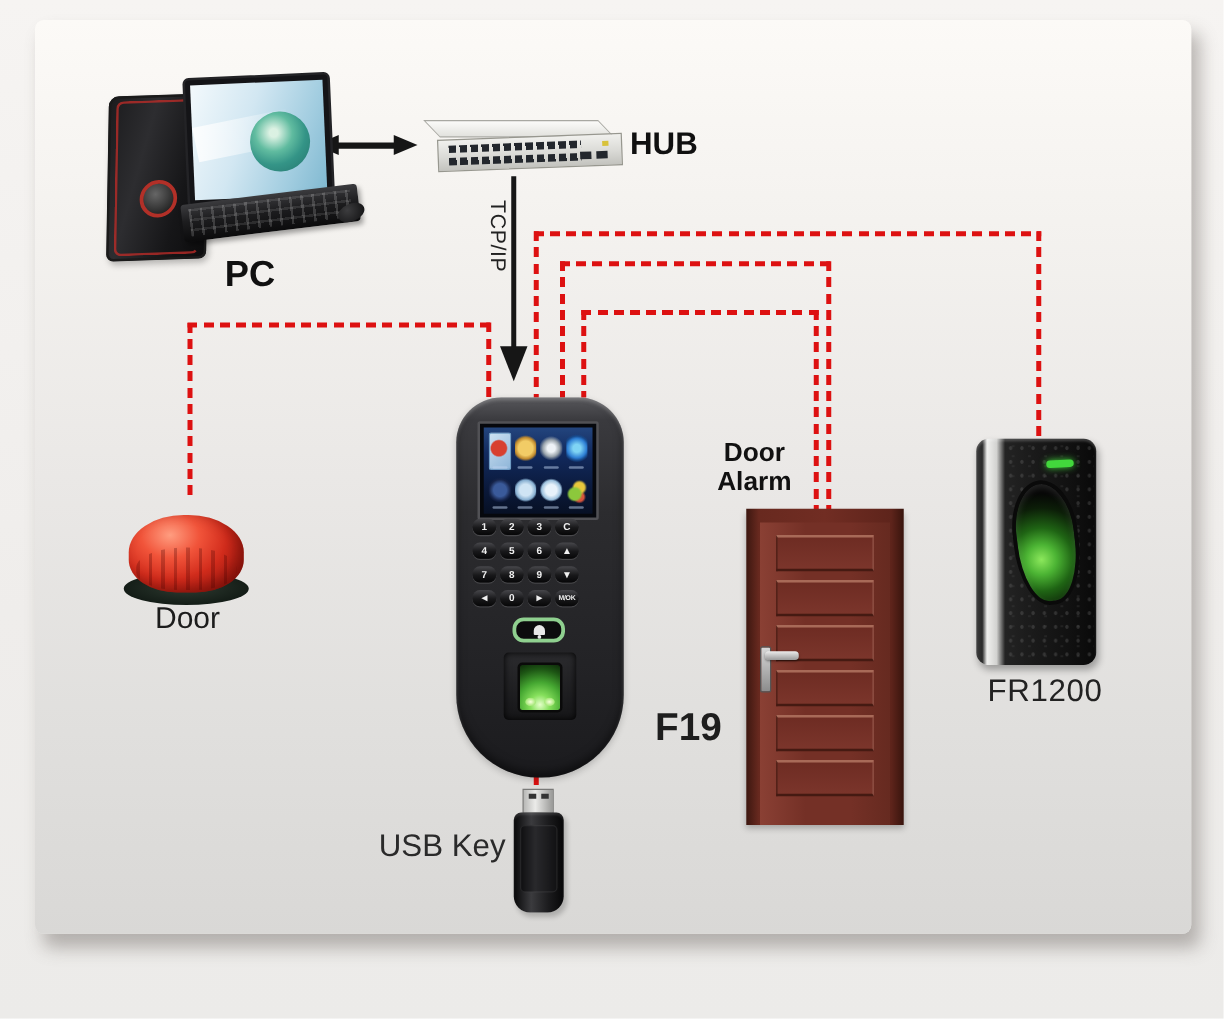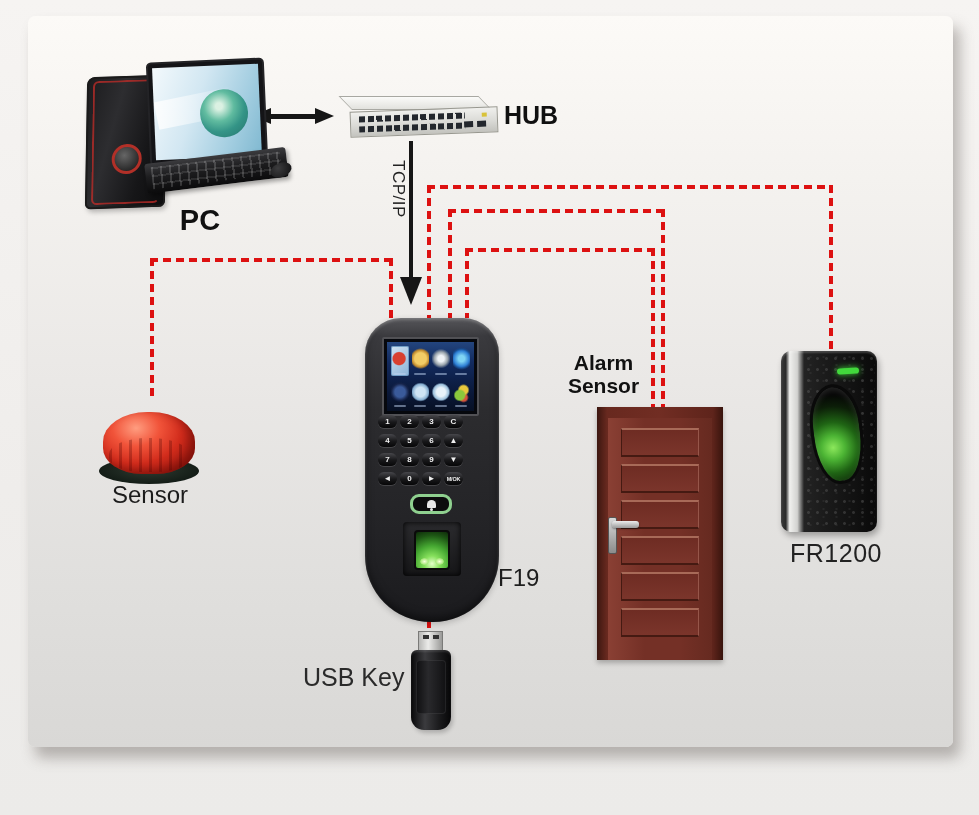--- a/index.html
+++ b/index.html
@@ -18,21 +18,21 @@
   .wh { position:absolute; height:4px; z-index:2;
         background-image:repeating-linear-gradient(90deg, var(--wire,#dd1111) 0 8px, transparent 8px 13px); }
 
   
   .label { position:absolute; color:var(--label-ink,#1c1c1c); z-index:6; white-space:pre-line; }
   .label-pc   { left:168px; top:204px; width:64px; text-align:center; font-size:29px; font-weight:bold; color:#101010; }
   .label-hub  { left:504px; top:101px; font-size:25px; font-weight:bold; color:#101010; }
   .label-tcpip{ left:366px; top:179px; width:64px; height:20px; transform:rotate(90deg);
                 font-size:17px; text-align:center; color:#222; letter-spacing:.5px; }
   .label-alarm{ left:106px; top:481px; width:88px; text-align:center; font-size:24px; }
-  .label-f19  { left:498px; top:564px; font-size:24px; font-weight:normal; color:#1e1e1e; }
+  .label-f19  { left:524px; top:564px; font-size:31px; font-weight:bold; color:#1e1e1e; }
   .label-usb  { left:303px; top:663px; font-size:25px; color:#2a2a2a; }
   .label-ds   { left:557px; top:351px; width:93px;  text-align:center; font-size:21px; font-weight:bold; line-height:1.1; color:#111; }
   .label-el   { left:667px; top:351px; width:97px;  text-align:center; font-size:21px; font-weight:bold; line-height:1.1; color:#111; }
   .label-fr   { left:790px; top:539px; font-size:25px; color:#222; letter-spacing:.5px;text-align:center; }
 
   
   .pc-tower { position:absolute; left:86px; top:76px; width:80px; height:132px; z-index:4;
               transform:skewY(-3deg) rotate(1deg); border-radius:8px 10px 6px 6px;
               background:linear-gradient(105deg,#1b1b1d 0%,#2d2d30 35%,#161618 70%,#0c0c0d 100%);
               box-shadow:inset 0 0 0 2px #1a1a1a, 2px 3px 5px rgba(0,0,0,.25); }
@@ -246,21 +246,21 @@
     </div>
   </div>
   <div class="label label-hub">HUB</div>
 
   <div class="tcp-line"></div>
   <div class="tcp-head"></div>
   <div class="label label-tcpip">TCP/IP</div>
 
   <div class="alarm-base"></div>
   <div class="alarm-dome"></div>
-  <div class="label label-alarm">Sensor</div>
+  <div class="label label-alarm">Door</div>
 
   <div class="f19">
     <div class="f19-screen">
       <div class="f19-screen-inner">
         <div class="si si1"></div>
         <div class="si si2"></div>
         <div class="si si3"></div>
         <div class="si si4"></div>
         <div class="si si5"></div>
         <div class="si si6"></div>
@@ -304,20 +304,20 @@
       <div class="door-panel"></div>
       <div class="door-panel"></div>
       <div class="door-panel"></div>
       <div class="door-panel"></div>
       <div class="door-panel"></div>
       <div class="door-panel"></div>
     </div>
     <div class="door-handle-plate"></div>
     <div class="door-handle-lever"></div>
   </div>
-  <div class="label label-ds">Alarm Sensor</div>
+  <div class="label label-ds">Door Alarm</div>
 
   <div class="fr1200">
     <div class="fr-led"></div>
     <div class="fr-sensor"></div>
   </div>
   <div class="label label-fr">FR1200</div>
 </div>
 
 </body></html>

